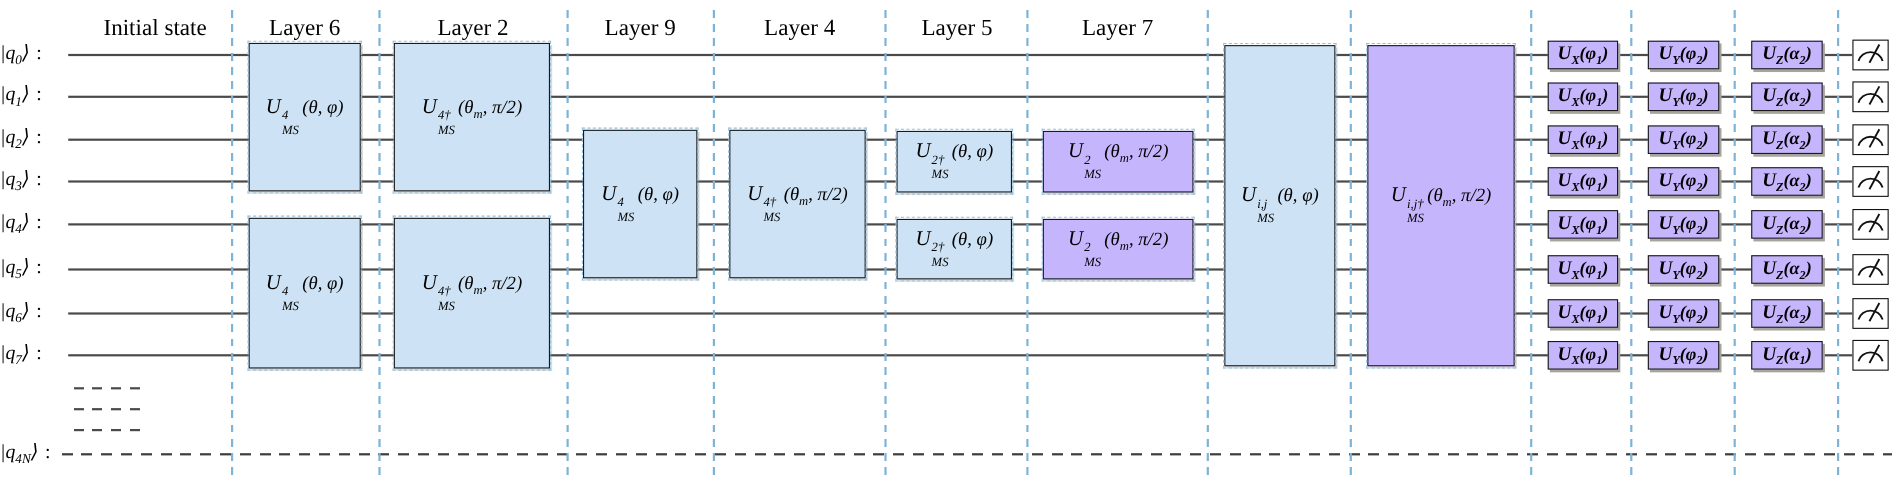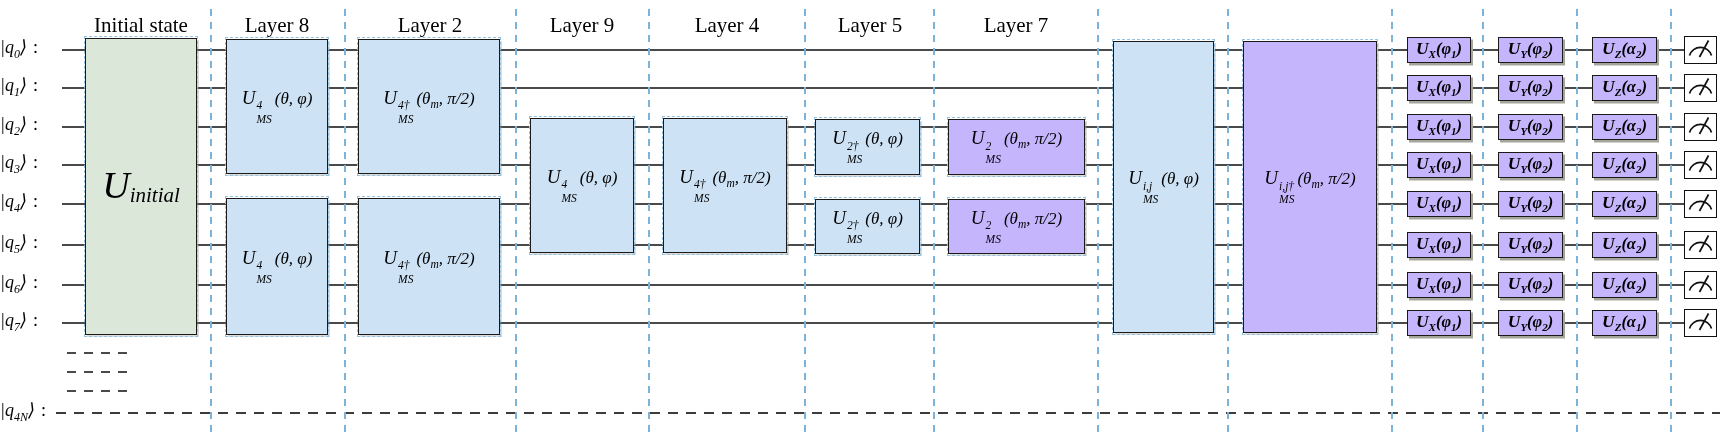--- a/index.html
+++ b/index.html
@@ -63,38 +63,35 @@
     <div class="sep" style="left: 648px;"></div>
     <div class="sep" style="left: 804px;"></div>
     <div class="sep" style="left: 933px;"></div>
     <div class="sep" style="left: 1097px;"></div>
     <div class="sep" style="left: 1227px;"></div>
     <div class="sep" style="left: 1391px;"></div>
     <div class="sep" style="left: 1482px;"></div>
     <div class="sep" style="left: 1576px;"></div>
     <div class="sep" style="left: 1670px;"></div>
     <div class="hdr" style="left: 141px;">Initial state</div>
-    <div class="hdr" style="left: 277px;">Layer 8</div>
+    <div class="hdr" style="left: 277px;">Layer 6</div>
     <div class="hdr" style="left: 430px;">Layer 2</div>
     <div class="hdr" style="left: 582px;">Layer 9</div>
     <div class="hdr" style="left: 727px;">Layer 4</div>
     <div class="hdr" style="left: 870px;">Layer 5</div>
     <div class="hdr" style="left: 1016px;">Layer 7</div>
     <div class="qlabel" style="top: 50px;"><span>|q</span><sub>0</sub><span>⟩</span><span class="colon">:</span></div>
     <div class="qlabel" style="top: 88px;"><span>|q</span><sub>1</sub><span>⟩</span><span class="colon">:</span></div>
     <div class="qlabel" style="top: 127px;"><span>|q</span><sub>2</sub><span>⟩</span><span class="colon">:</span></div>
     <div class="qlabel" style="top: 165px;"><span>|q</span><sub>3</sub><span>⟩</span><span class="colon">:</span></div>
     <div class="qlabel" style="top: 204px;"><span>|q</span><sub>4</sub><span>⟩</span><span class="colon">:</span></div>
     <div class="qlabel" style="top: 245px;"><span>|q</span><sub>5</sub><span>⟩</span><span class="colon">:</span></div>
     <div class="qlabel" style="top: 285px;"><span>|q</span><sub>6</sub><span>⟩</span><span class="colon">:</span></div>
     <div class="qlabel" style="top: 323px;"><span>|q</span><sub>7</sub><span>⟩</span><span class="colon">:</span></div>
     <div class="qlabel" style="top: 413px;"><span>|q</span><sub>4N</sub><span>⟩</span><span class="colon">:</span></div>
-    <div class="gate big c-green u-init" style="left: 85px; top: 38px; width: 112px; height: 297px;">
-      <span class="glabel"><span class="gbase">U</span><sub>initial</sub></span>
-    </div>
     <div class="gate big c-blue" style="left: 226px; top: 39px; width: 102px; height: 135px;">
       <span class="glabel"><span class="gbase">U</span><span class="mstack">
           <span>4</span>
           <span>MS</span>
         </span><span>(θ, φ)</span></span>
     </div>
     <div class="gate big c-blue" style="left: 226px; top: 198px; width: 102px; height: 137px;">
       <span class="glabel"><span class="gbase">U</span><span class="mstack">
           <span>4</span>
           <span>MS</span>

